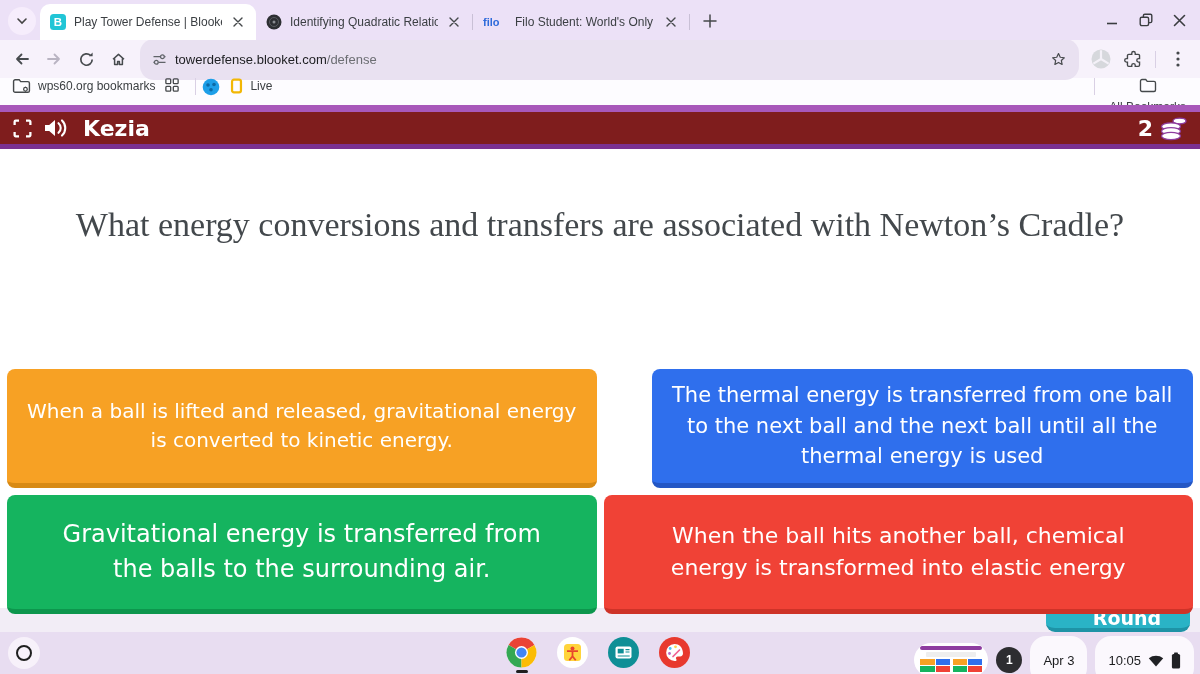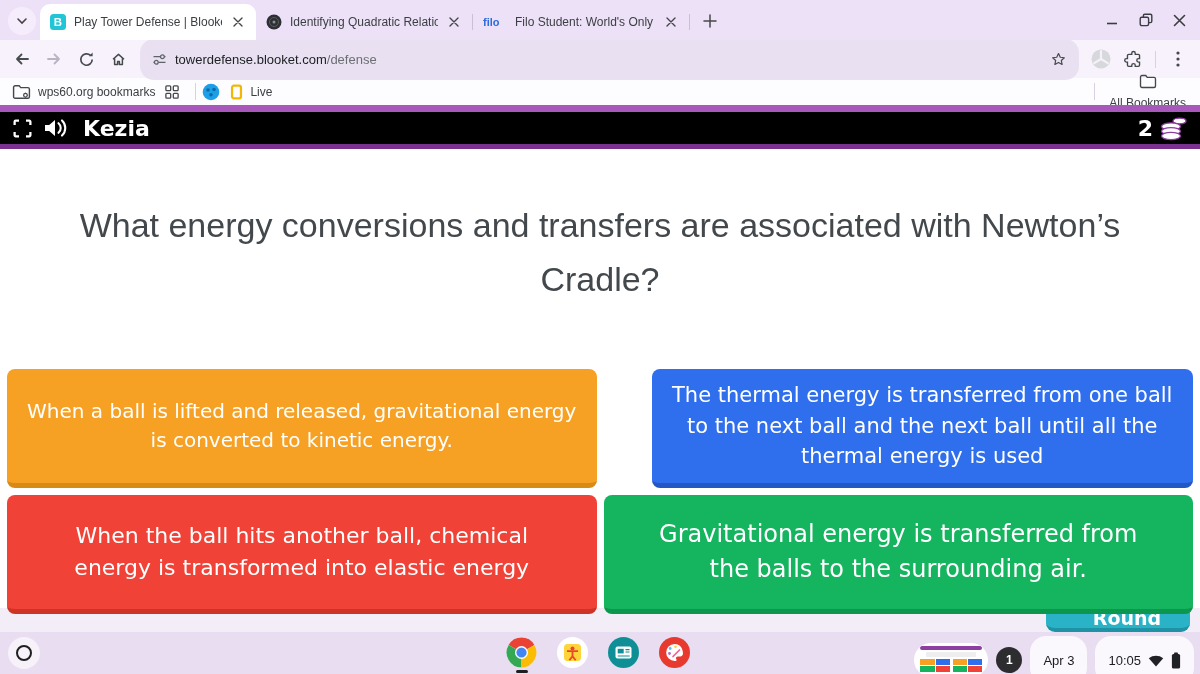--- a/index.html
+++ b/index.html
@@ -22,42 +22,42 @@
   
   .toolbar{height:38px;background:#f7f2fb;display:flex;align-items:center;padding:0 6px;}
   .tb-btn{width:32px;height:32px;border-radius:50%;display:flex;align-items:center;justify-content:center;flex:0 0 auto;}
   .omnibox{flex:1;height:41px;background:#e9e1f1;border-radius:14px;display:flex;align-items:center;padding:0 12px;margin:13px 6px;}
   .url{font-size:13px;color:#202124;margin-left:8px;white-space:nowrap;}
   .url .path{color:#6c6e73;}
   .omni-star{margin-left:auto;display:flex;align-items:center;}
   .vdiv{width:1px;height:17px;background:#d9d0e4;margin:0 6px;}
 
   
-  .bookmarks{height:27px;background:#fdfcff;display:flex;align-items:center;padding:0 12px;font-size:12px;color:#3c4043;}
+  .bookmarks{height:27px;background:#fdfcff;display:flex;align-items:flex-start;padding:0 12px;font-size:12px;color:#3c4043;}
   .bm-item{display:flex;align-items:center;gap:7px;margin-right:10px;cursor:pointer;}
   .bm-spacer{flex:1;}
 
   
   .page{position:absolute;top:105px;left:0;width:1200px;height:527px;background:#fff;}
   .bottom-strip{position:absolute;left:0;right:0;bottom:0;height:24px;background:#f2edf6;z-index:0;}
   .next-round{position:absolute;top:481px;right:10px;width:144px;height:46px;z-index:1;border:none;cursor:pointer;
               background:#2ab3c6;border-bottom:4px solid #1e93a6;border-radius:9px;color:#fff;
               font-family:"DejaVu Sans",sans-serif;font-weight:700;font-size:19px;
               display:flex;align-items:center;justify-content:center;gap:8px;}
   .next-round .play{font-size:13px;}
   .content{position:absolute;top:0;left:0;right:0;height:503px;background:#fff;z-index:2;}
 
-  .game-topbar{height:44px;background:#000000;border-top:7px solid #a858ba;border-bottom:5px solid #7b3190;
+  .game-topbar{height:44px;background:#7f1d1d;border-top:7px solid #a858ba;border-bottom:5px solid #7b3190;
                display:flex;align-items:center;padding:16px 12px;color:#fff;}
   .gt-icon{display:flex;align-items:center;margin-right:10px;cursor:pointer;}
   .player-name{font-family:"DejaVu Sans",sans-serif;font-size:22px;font-weight:600;margin-left:4px;}
   .coin-box{margin-left:auto;display:flex;align-items:center;gap:5px;font-family:"DejaVu Sans",sans-serif;font-size:22px;font-weight:600;}
 
   .question{position:absolute;top:93px;left:30px;right:30px;text-align:center;
-            font-family:Liberation Sans, sans-serif;font-size:34px;font-weight:500;color:#43484c;line-height:1.6;}
+            font-family:Liberation Serif, serif;font-size:34px;font-weight:500;color:#43484c;line-height:1.6;}
   .question .q-inner{max-width:1140px;margin:0 auto;}
 
   .answers{position:absolute;top:264px;left:7px;right:7px;display:grid;grid-template-columns:1fr 1fr;grid-template-rows:119px 119px;gap:7px;}
   .ans{border:none;border-radius:8px;color:#fff;cursor:pointer;font-family:"DejaVu Sans",sans-serif;font-weight:500;
        display:flex;align-items:center;justify-content:center;text-align:center;line-height:1.45;padding:4px 18px;}
   .ans .ans-text{display:block;}
   .ans.orange{background:#f7a124;border-bottom:5px solid #d88a14;font-size:20px;}
   .ans.blue{background:#2f6fed;border-bottom:5px solid #2457c4;font-size:21px;margin-left:48px;}
   .ans.green{background:#15b45f;border-bottom:5px solid #0d964d;font-size:24px;}
   .ans.red{background:#f04236;border-bottom:5px solid #ce3328;font-size:22px;}
@@ -306,25 +306,25 @@
         <div class="q-inner">What energy conversions and transfers are associated with Newton’s Cradle?</div>
       </div>
 
       <div class="answers">
         <button class="ans orange">
             <span class="ans-text">When a ball is lifted and released, gravitational energy is converted to kinetic energy.</span>
           </button>
         <button class="ans blue">
             <span class="ans-text">The thermal energy is transferred from one ball to the next ball and the next ball until all the thermal energy is used</span>
           </button>
+        <button class="ans green">
+            <span class="ans-text">Gravitational energy is transferred from the balls to the surrounding air.</span>
+          </button>
         <button class="ans red">
             <span class="ans-text">When the ball hits another ball, chemical energy is transformed into elastic energy</span>
-          </button>
-        <button class="ans green">
-            <span class="ans-text">Gravitational energy is transferred from the balls to the surrounding air.</span>
           </button>
       </div>
     </div>
   </div>
 
   <div class="shelf">
     <div class="launcher">
         <div class="launcher-ring"></div>
       </div>
 

